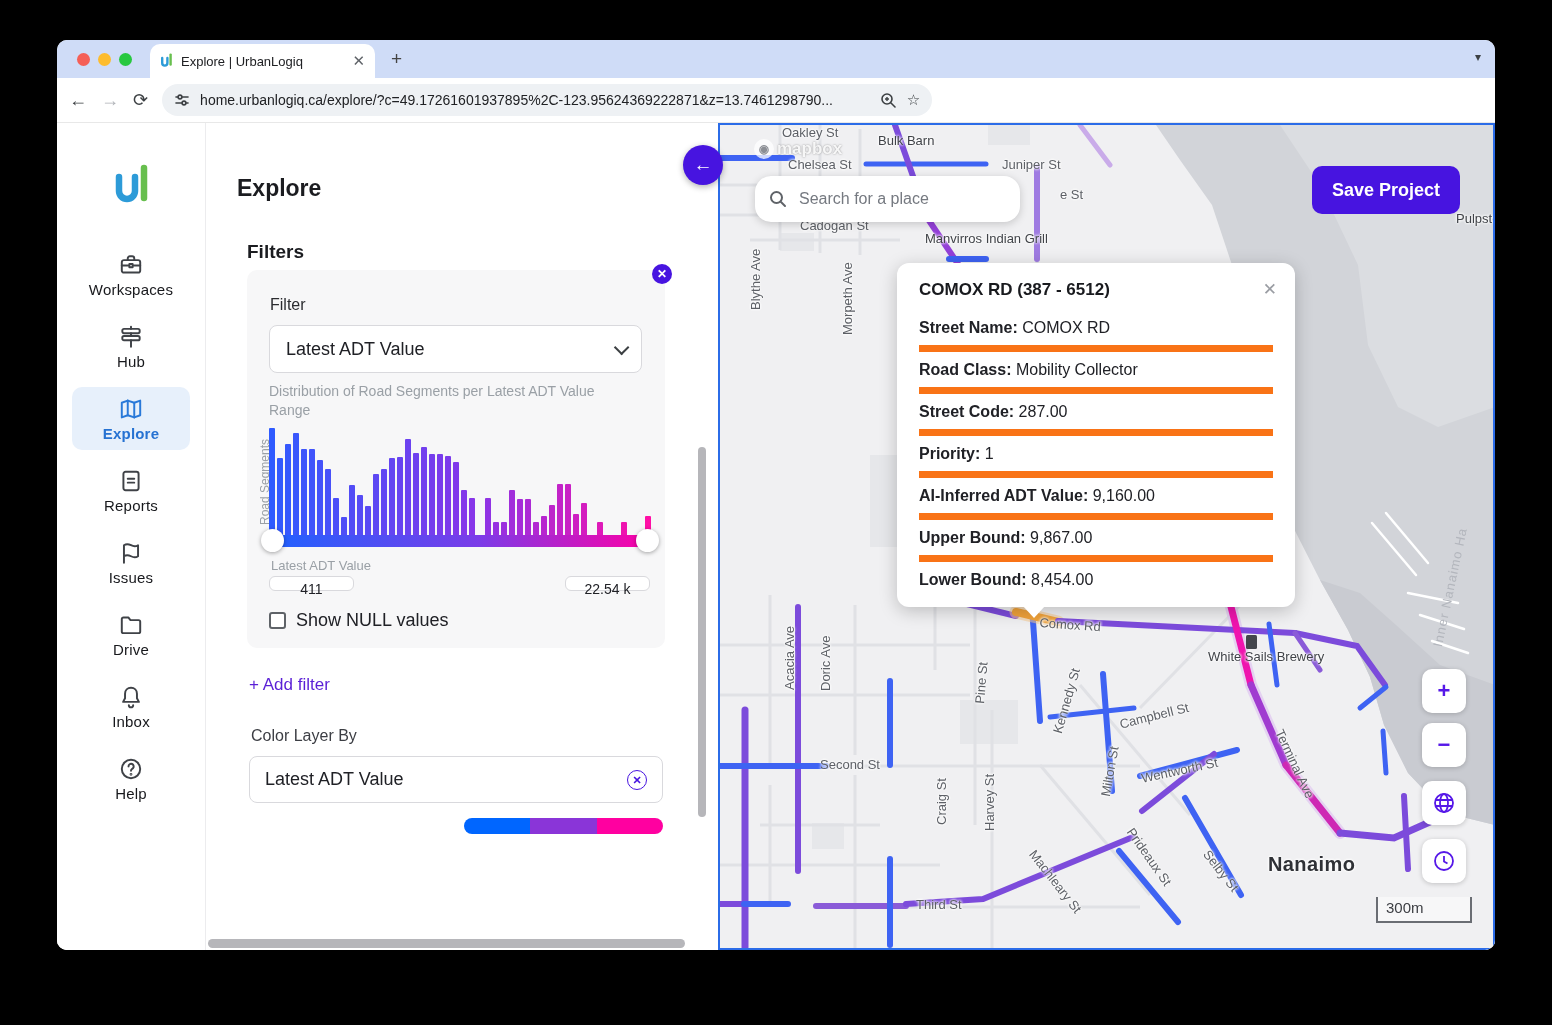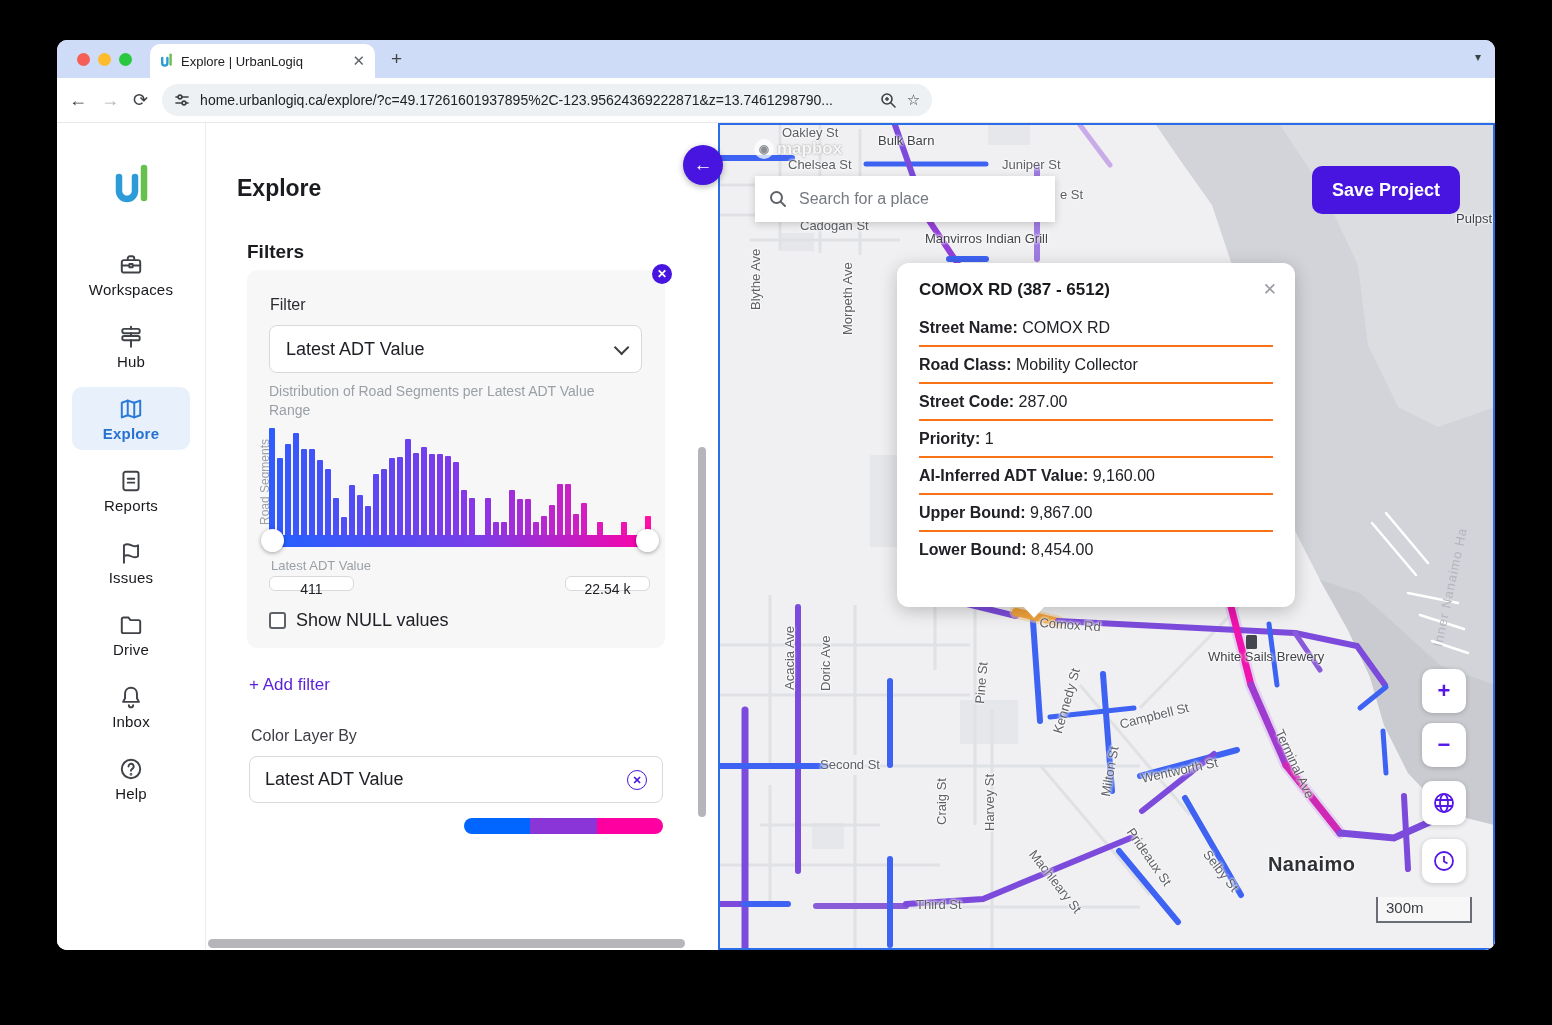--- a/index.html
+++ b/index.html
@@ -66,29 +66,29 @@
 
   
   .map { flex:1; position:relative; background:#f0f0f2; overflow:hidden; border:2px solid #2b6ce8; }
   .map svg.base { position:absolute; left:0; top:0; }
   .mlabel { position:absolute; font-size:13px; color:#5d6066; white-space:nowrap; text-shadow:0 0 3px #fff,0 0 3px #fff,0 0 3px #fff; transform-origin:0 0; }
   .mlabel.poi { color:#404348; }
   .mlabel.city { font-size:20px; font-weight:700; color:#2f3136; letter-spacing:.4px; }
   .mlabel.water { color:#b3b6bd; text-shadow:none; letter-spacing:1px; }
   .mapbox-logo { position:absolute; left:34px; top:14px; display:flex; align-items:center; gap:3px; color:rgba(255,255,255,.9); font-weight:700; font-size:17px; text-shadow:0 0 2px rgba(120,120,120,.8); }
   .mapbox-logo .mb-circ { width:20px; height:20px; border-radius:50%; background:rgba(255,255,255,.75); color:#8b8e94; font-size:12px; text-align:center; line-height:20px; text-shadow:none; }
-  .searchbox { position:absolute; left:35px; top:51px; width:300px; height:46px; background:#fff; border-radius:0; box-shadow:0 2px 8px rgba(0,0,0,.18); display:flex; align-items:center; padding:0 14px; gap:12px; }
+  .searchbox { position:absolute; left:35px; top:51px; width:265px; height:46px; background:#fff; border-radius:16px; box-shadow:0 2px 8px rgba(0,0,0,.18); display:flex; align-items:center; padding:0 14px; gap:12px; }
   .searchbox .ph { font-size:16px; color:#757980; }
   .saveproj { position:absolute; left:592px; top:41px; width:148px; height:48px; background:#4714e0; color:#fff; border:none; border-radius:10px; font-size:18px; font-weight:600; font-family:"Liberation Sans",sans-serif; cursor:pointer; }
   .popup { position:absolute; left:177px; top:138px; width:398px; height:344px; background:#fff; border-radius:12px; box-shadow:0 4px 18px rgba(0,0,0,.22); }
   .popup:after { content:""; position:absolute; left:126px; bottom:-11px; border-left:11px solid transparent; border-right:11px solid transparent; border-top:12px solid #fff; }
   .popup-h { display:flex; justify-content:space-between; align-items:center; padding:16px 18px 10px 22px; }
   .popup-title { font-size:17px; font-weight:700; color:#191a1e; }
   .popup-x { color:#9a9da3; font-size:17px; cursor:pointer; }
-  .prow { margin:0 22px; padding:8.5px 0; border-top:2px solid #f97316; font-size:16px; color:#202126; }
+  .prow { margin:0 22px; padding:8.5px 0; border-top:7px solid #f97316; font-size:16px; color:#202126; }
   .prow b { font-weight:700; }
   .collapse-btn { position:absolute; left:626px; top:22px; width:40px; height:40px; border-radius:50%; background:#4714e0; color:#fff; display:flex; align-items:center; justify-content:center; font-size:19px; box-shadow:0 2px 6px rgba(0,0,0,.3); cursor:pointer; z-index:30; }
   .mctl { position:absolute; left:702px; width:44px; height:44px; background:#fff; border-radius:10px; box-shadow:0 1px 5px rgba(0,0,0,.2); display:flex; align-items:center; justify-content:center; color:#5618e8; font-size:22px; font-weight:700; cursor:pointer; }
   .mctl svg { stroke:#5618e8; fill:none; stroke-width:1.8; }
   .scalebox { position:absolute; left:656px; top:772px; width:96px; height:26px; border:2px solid #6a6d73; border-top:none; background:rgba(255,255,255,.45); font-size:15px; color:#3c3e43; padding:2px 0 0 8px; }
 </style>
 </head>
 <body>
 
 <div class="window">

